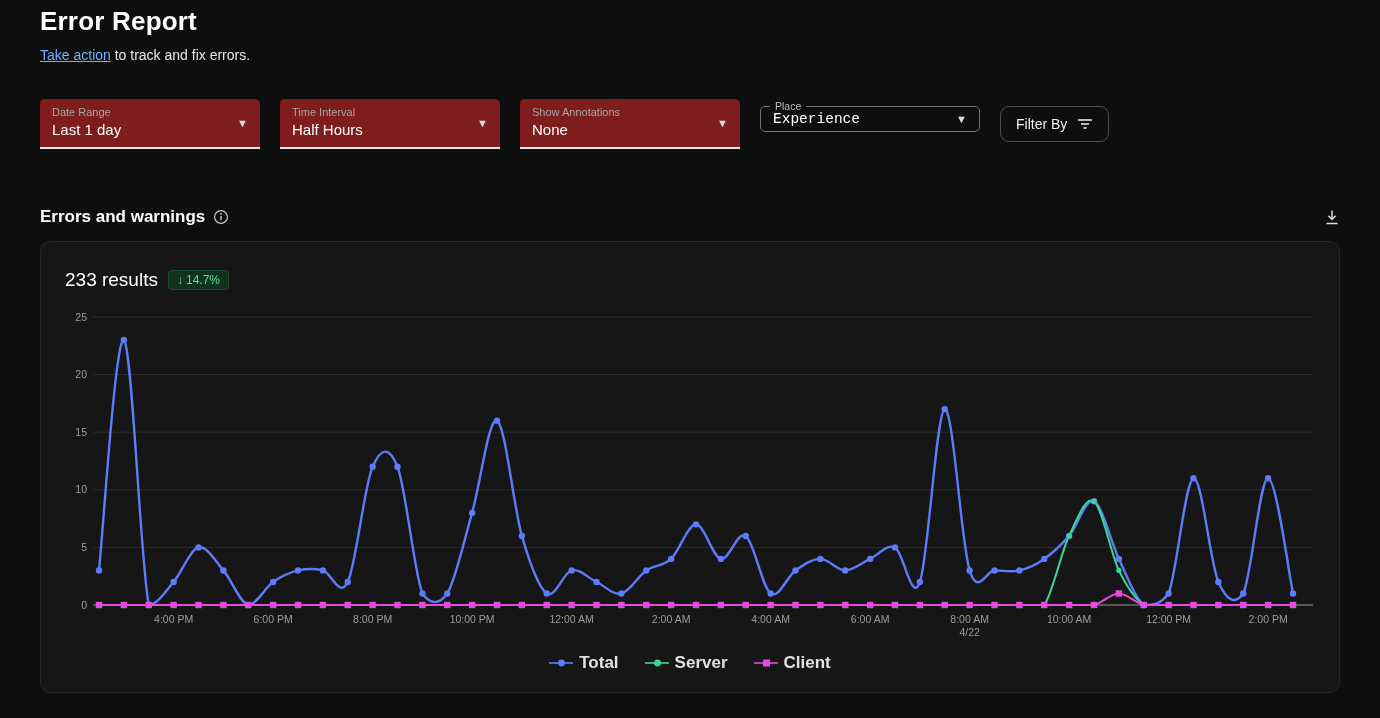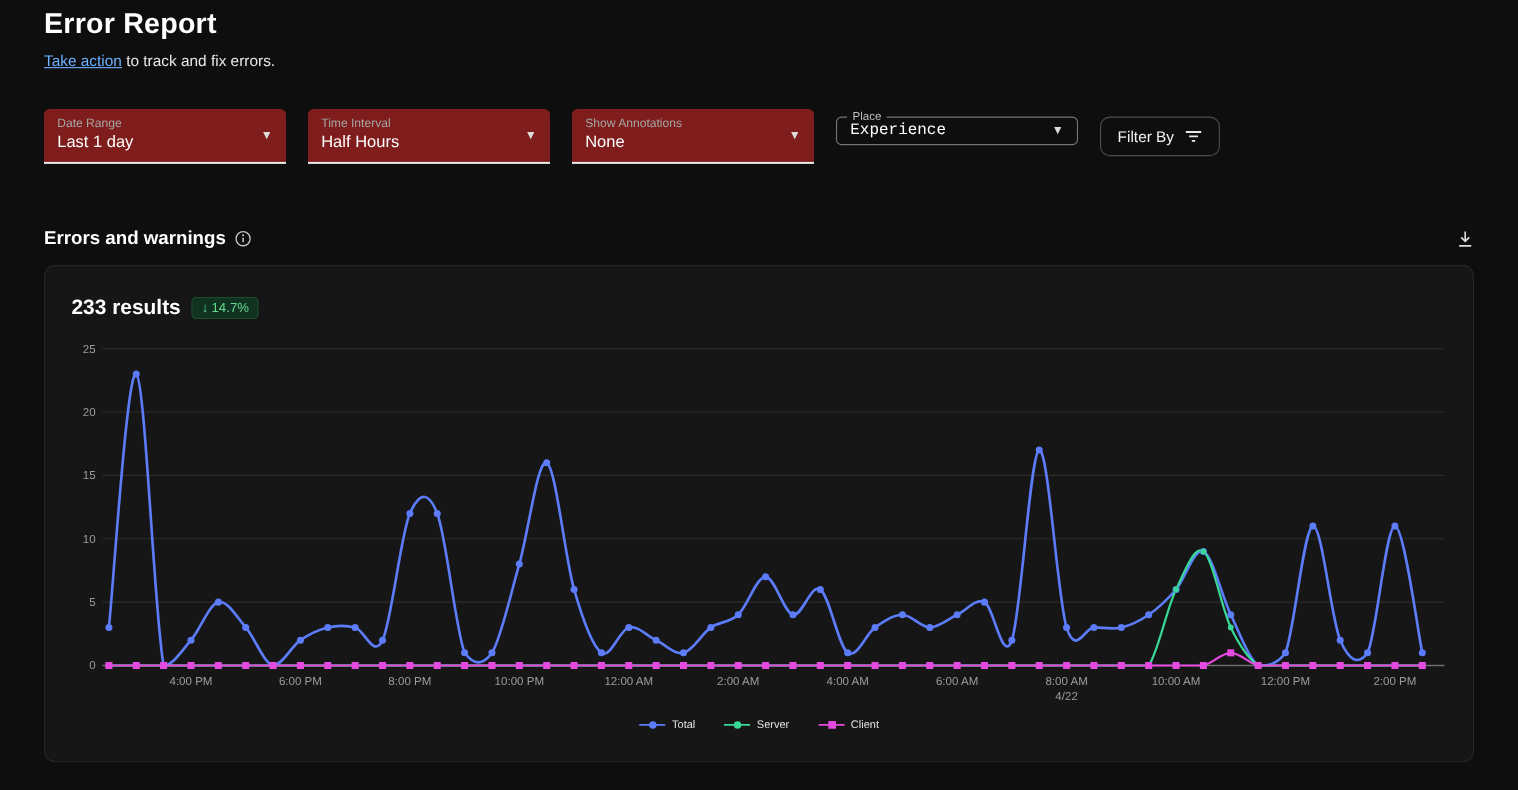--- a/index.html
+++ b/index.html
@@ -52,28 +52,28 @@
   h2 { font-size:17px; font-weight:700; margin:0; }
   .icon-btn { display:flex; align-items:center; cursor:pointer; background:none; border:none; padding:0; }
   .push-right { margin-left:auto; }
 
   .card {
     background:#161616; border:1px solid #262626; border-radius:10px;
     padding:20px 24px 10px 24px; min-height:452px;
   }
   .caption { font-size:12.5px; color:#e2e2e2; }
   .total-row { display:flex; align-items:center; gap:10px; margin:7px 0 14px 0; }
-  .total { font-size:19px; font-weight:700; }
+  .total { font-size:19px; font-weight:400; }
   .badge {
     display:inline-flex; align-items:center; gap:3px;
     background:#0f3320; border:1px solid #1d4d30; color:#67da8e;
     font-size:12px; padding:2px 8px; border-radius:4px;
   }
   .legend { display:flex; justify-content:center; gap:26px; margin-top:4px; padding-bottom:6px; }
-  .legend-item { display:flex; align-items:flex-start; gap:6px; font-size:10px; color:#e2e2e2; cursor:pointer; }
+  .legend-item { display:flex; align-items:center; gap:6px; font-size:17px; color:#e2e2e2; cursor:pointer;font-weight:bold; }
 
   svg text { font-family:"Liberation Sans", sans-serif; }
 </style>
 </head>
 <body>
 
 <div class="page">
 
   <h1>Error Report</h1>
   <p class="subtitle"><a href="#">Take action</a><span> to track and fix errors.</span></p>

